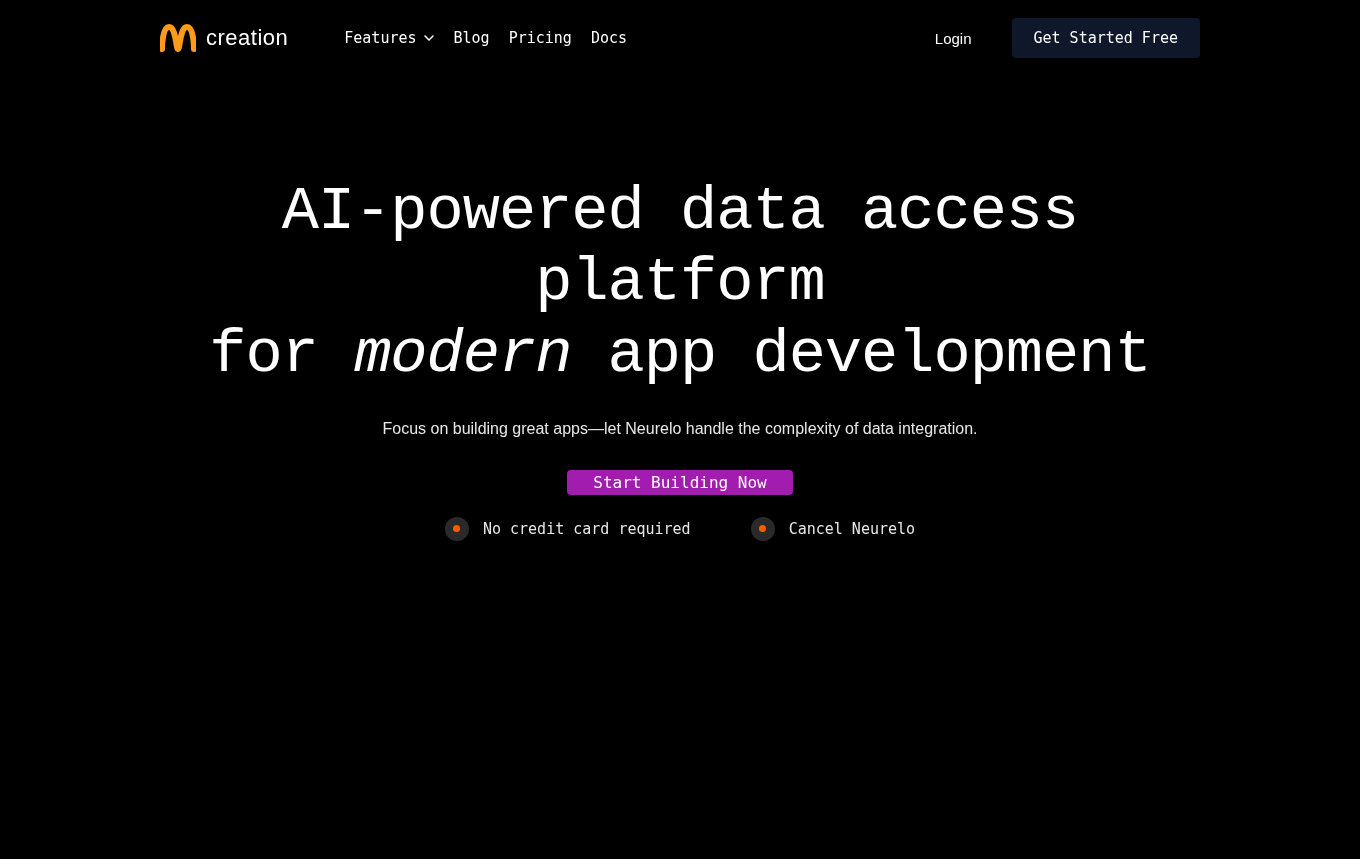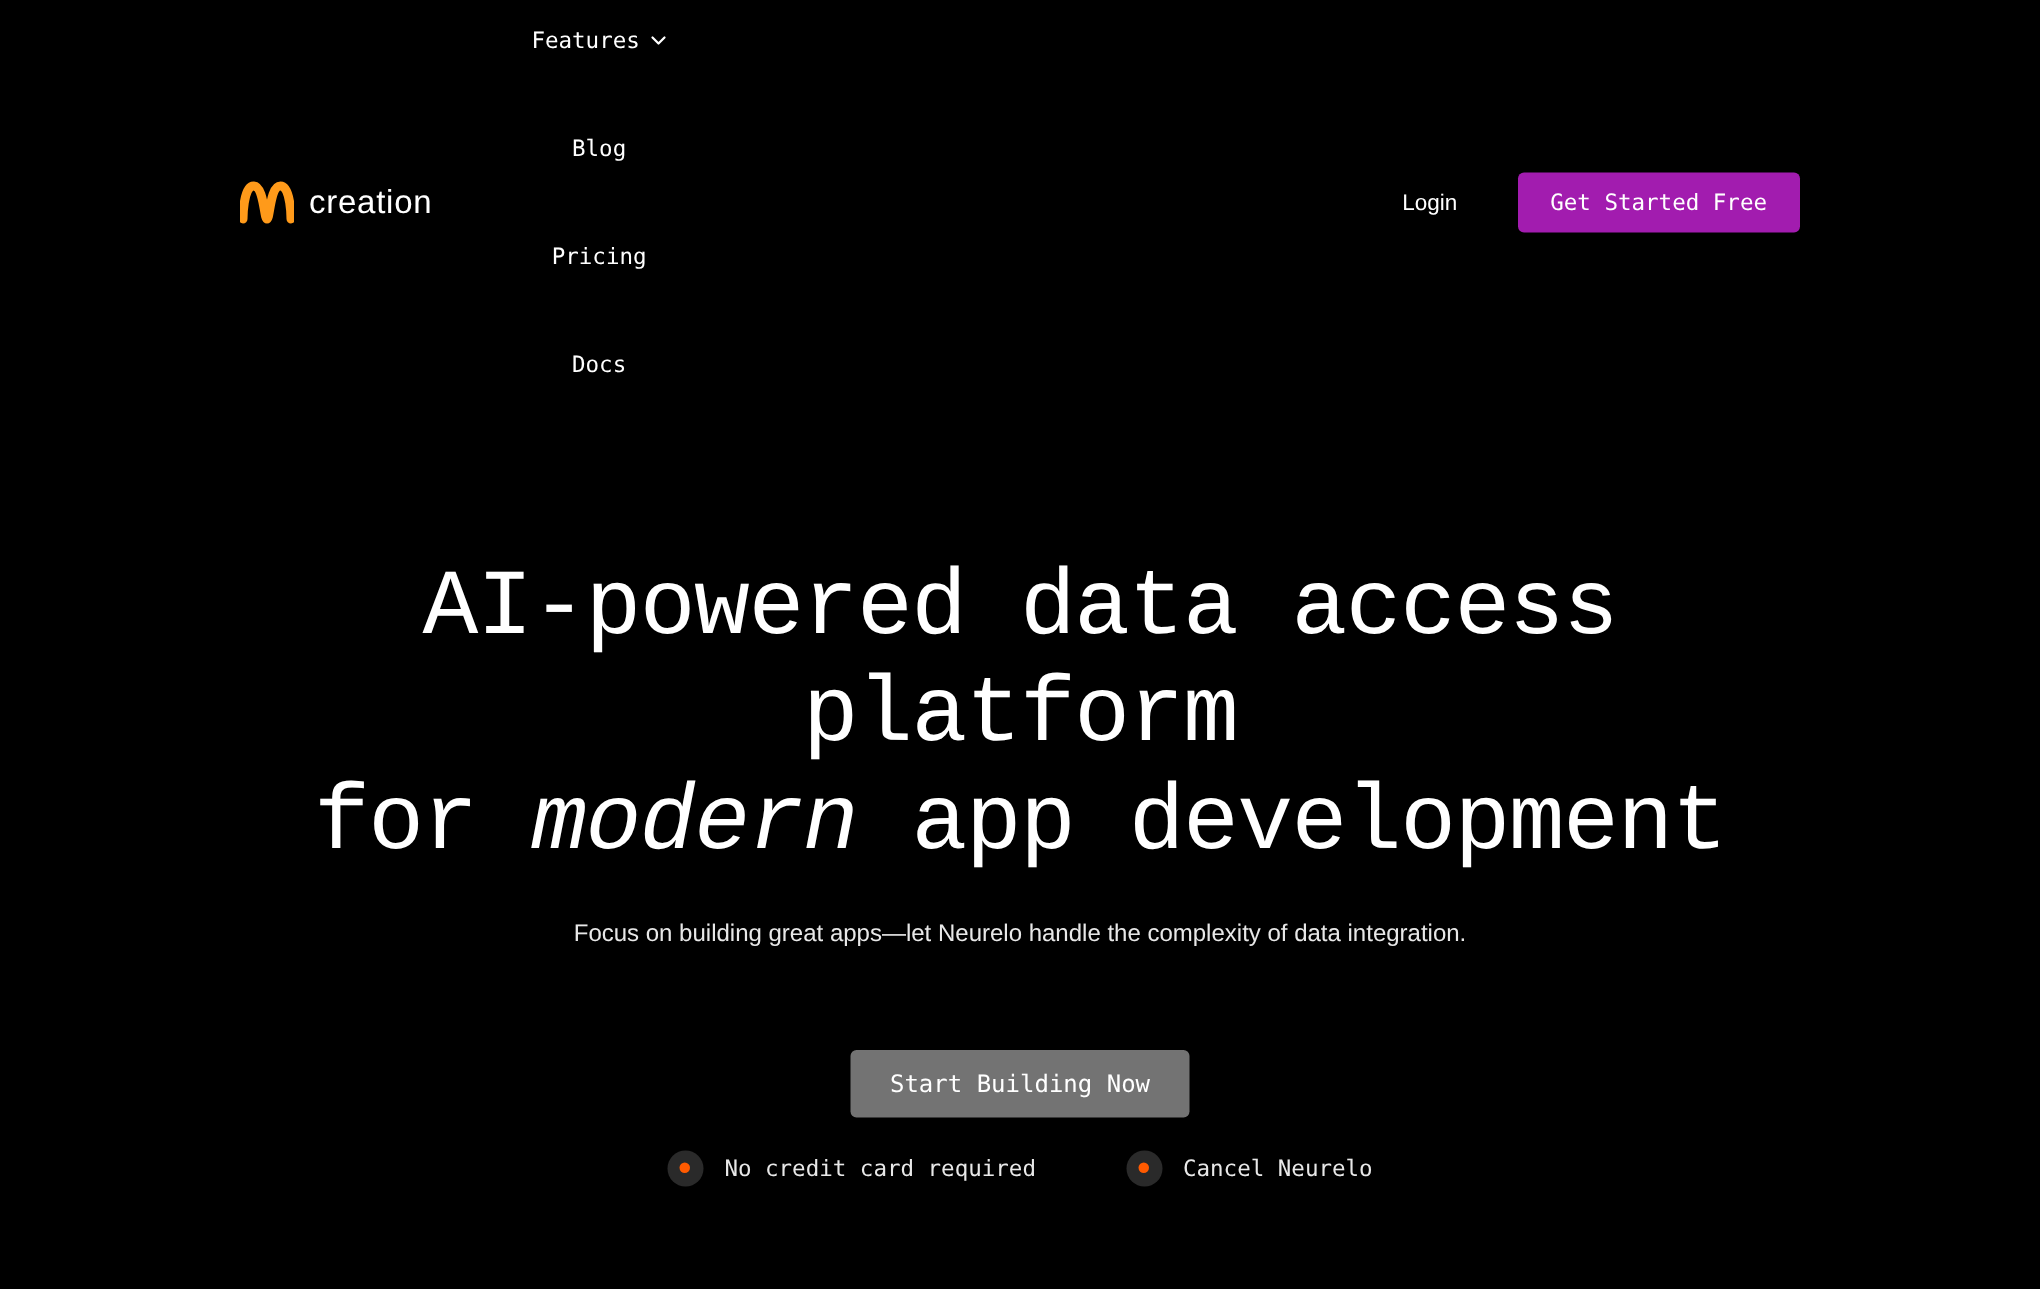--- a/index.html
+++ b/index.html
@@ -28,42 +28,41 @@
 }
 .logo-text {
   color: #fff;
   font-size: 22px;
   font-weight: 500;
   letter-spacing: 0.5px;
 }
 .nav {
   display: flex;
   align-items: center;
-  gap: 54px;
-  margin-left: 26px;
-  flex-direction: column;
+  gap: 19px;
+  margin-left: 16px;
 }
 .nav-item {
   font-family: ui-monospace, "SF Mono", Menlo, Consolas, monospace;
   font-size: 15px;
   color: #fff;
   cursor: pointer;
   display: flex;
   align-items: center;
   gap: 6px;
 }
 .spacer { flex: 1; }
 .login-link {
   font-family: Liberation Sans, sans-serif;
   font-size: 15px;
   color: #fff;
   cursor: pointer;
 }
 .cta-btn {
-  background: #a21caf;
+  background: #0f172a;
   color: #fff;
   font-family: ui-monospace, "SF Mono", Menlo, Consolas, monospace;
   font-size: 15px;
   padding: 11px 22px;
   border: none;
   border-radius: 4px;
   cursor: pointer;
 }
 .hero {
   text-align: center;
@@ -80,27 +79,27 @@
 .hero-title .italic {
   font-style: italic;
 }
 .hero-sub {
   margin-top: 30px;
   font-size: 16px;
   color: #e8e8e8;
   font-weight: 400;
 }
 .hero-cta {
-  margin-top: 68px;
+  margin-top: 32px;
   display: inline-block;
-  background: #737373;
+  background: #a21caf;
   color: #fff;
   font-family: ui-monospace, "SF Mono", Menlo, Consolas, monospace;
   font-size: 16px;
-  padding: 13px 26px;
+  padding: 3px 26px;
   border: none;
   border-radius: 4px;
   cursor: pointer;
 }
 .hero-bullets {
   margin-top: 22px;
   display: flex;
   justify-content: center;
   gap: 60px;
   font-family: ui-monospace, "SF Mono", Menlo, Consolas, monospace;

